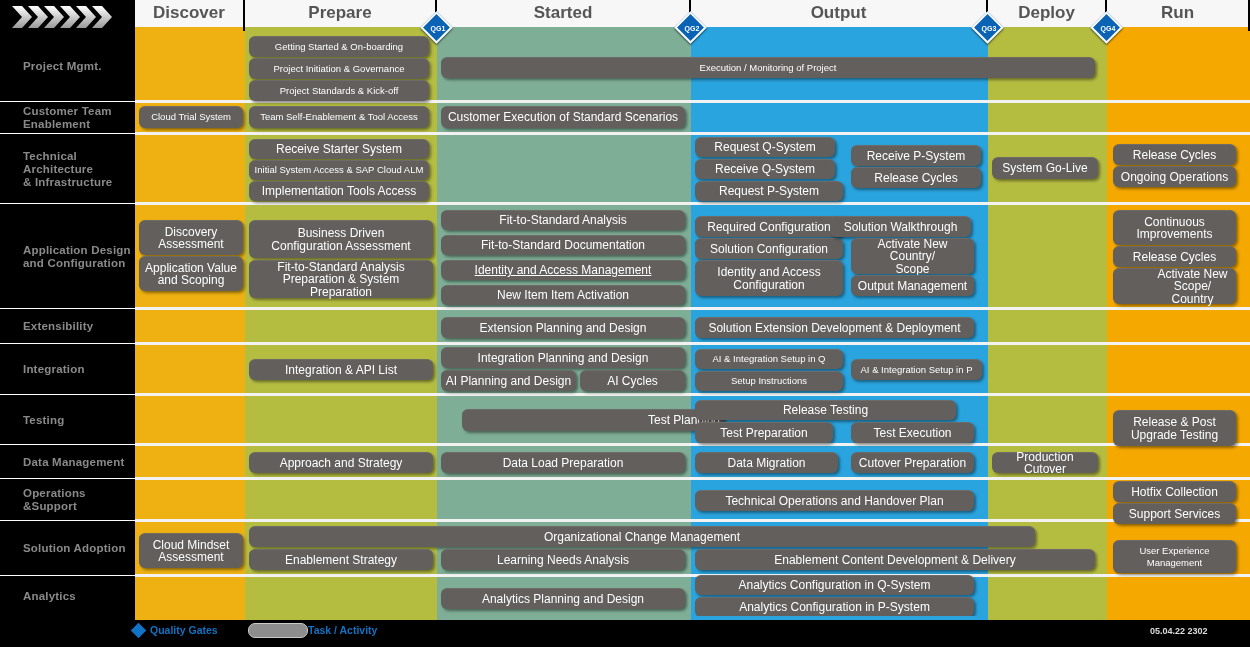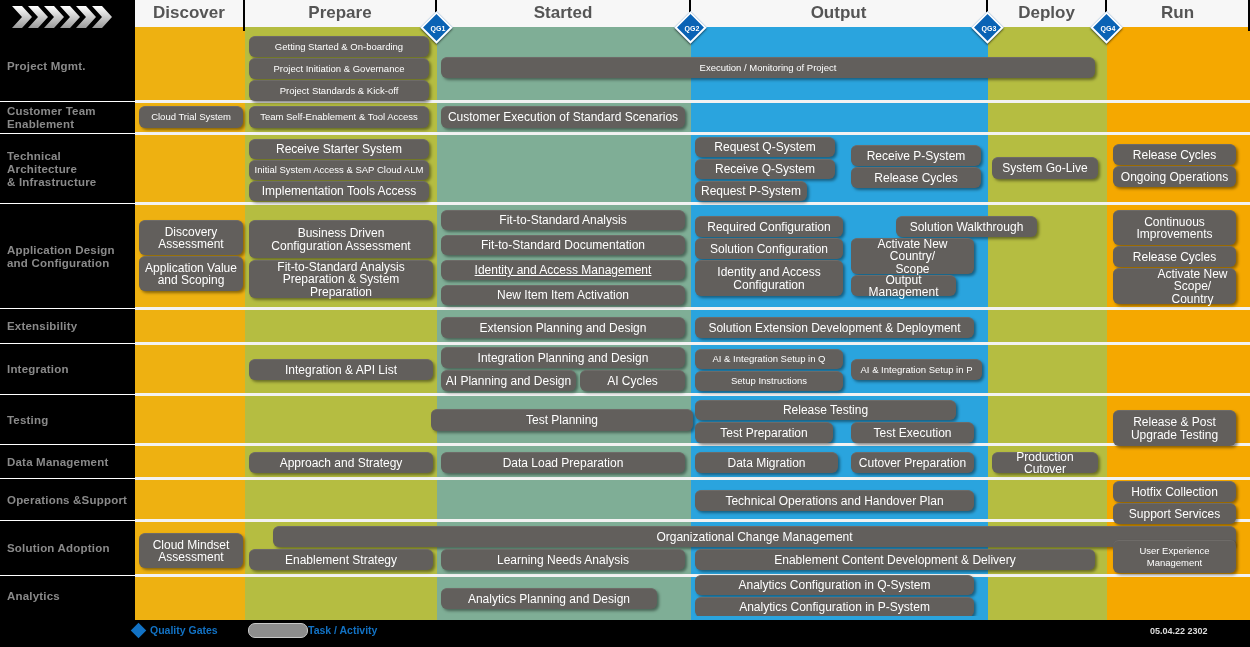--- a/index.html
+++ b/index.html
@@ -19,21 +19,21 @@
     line-height:24px;text-align:center;font-size:17px;font-weight:bold;color:#555;}
   .phase-head .ph-ul{position:absolute;left:0;right:0;bottom:0;height:4px;}
 
   
   .grid{position:absolute;left:135px;top:31px;width:1115px;height:585px;}
   .colband{position:absolute;top:0;bottom:0;}
 
   
   .rowlabel{position:absolute;left:0;width:135px;box-sizing:border-box;
     color:#8a8a8a;font-size:11.5px;font-weight:bold;letter-spacing:.2px;
-    display:flex;align-items:center;padding-left:7px;line-height:13px;}
+    display:flex;align-items:center;padding-left:23px;line-height:13px;}
   .rowsep{position:absolute;left:0;width:135px;height:1px;background:#fff;}
 
   
   .gridsep{position:absolute;left:0;width:1115px;height:3px;background:#f2f2f2;}
 
   
   .task{position:absolute;background:#625f5c;border-radius:6px;
     color:#fff;font-size:11px;display:flex;align-items:center;
     justify-content:center;text-align:center;line-height:12.5px;
     box-shadow:2px 2px 3px rgba(0,0,0,.42);
@@ -180,21 +180,21 @@
       </div>
       <div class="task big" style="left: 249px; top: 181px; width: 180px; height: 20px;">
         <span>Implementation Tools Access</span>
       </div>
       <div class="task big" style="left: 695px; top: 137px; width: 140px; height: 20px;">
         <span>Request Q-System</span>
       </div>
       <div class="task big" style="left: 695px; top: 159px; width: 140px; height: 20px;">
         <span>Receive Q-System</span>
       </div>
-      <div class="task big" style="left: 695px; top: 181px; width: 112px; height: 20px;">
+      <div class="task big" style="left: 695px; top: 181px; width: 148px; height: 20px;">
         <span>Request P-System</span>
       </div>
       <div class="task big" style="left: 851px; top: 145px; width: 130px; height: 21px;">
         <span>Receive P-System</span>
       </div>
       <div class="task big" style="left: 851px; top: 167px; width: 130px; height: 21px;">
         <span>Release Cycles</span>
       </div>
       <div class="task big" style="left: 992px; top: 157px; width: 106px; height: 22px;">
         <span>System Go-Live</span>
@@ -231,27 +231,27 @@
       </div>
       <div class="task big" style="left: 695px; top: 216px; width: 148px; height: 21px;">
         <span>Required Configuration</span>
       </div>
       <div class="task big" style="left: 695px; top: 238px; width: 148px; height: 21px;">
         <span>Solution Configuration</span>
       </div>
       <div class="task big" style="left: 695px; top: 260px; width: 148px; height: 36px;">
         <span>Identity and Access<br>Configuration</span>
       </div>
-      <div class="task big" style="left: 896px; top: 216px; width: 141px; height: 21px;">
+      <div class="task big" style="left: 830px; top: 216px; width: 141px; height: 21px;">
         <span>Solution Walkthrough</span>
       </div>
       <div class="task big" style="left: 851px; top: 238px; width: 123px; height: 36px;">
         <span>Activate New Country/<br>Scope</span>
       </div>
-      <div class="task big" style="left: 851px; top: 275px; width: 105px; height: 21px;">
+      <div class="task big" style="left: 851px; top: 275px; width: 123px; height: 21px;">
         <span>Output Management</span>
       </div>
       <div class="task big" style="left: 1113px; top: 210px; width: 123px; height: 35px;">
         <span>Continuous<br>Improvements</span>
       </div>
       <div class="task big" style="left: 1113px; top: 246px; width: 123px; height: 21px;">
         <span>Release Cycles</span>
       </div>
       <div class="task big" style="left: 1113px; top: 268px; width: 123px; height: 36px; padding-left: 40px;">
         <span>Activate New Scope/<br>Country</span>
@@ -276,21 +276,21 @@
       </div>
       <div class="task sm" style="left: 695px; top: 349px; width: 148px; height: 20px;">
         <span>AI &amp; Integration Setup in Q</span>
       </div>
       <div class="task sm" style="left: 695px; top: 371px; width: 148px; height: 20px;">
         <span>Setup Instructions</span>
       </div>
       <div class="task sm" style="left: 851px; top: 359px; width: 131px; height: 21px;">
         <span>AI &amp; Integration Setup in P</span>
       </div>
-      <div class="task big" style="left: 431px; top: 409px; width: 262px; height: 22px;">
+      <div class="task big" style="left: 462px; top: 409px; width: 262px; height: 22px; justify-content: flex-end;">
         <span>Test Planning</span>
       </div>
       <div class="task big" style="left: 695px; top: 400px; width: 261px; height: 20px;">
         <span>Release Testing</span>
       </div>
       <div class="task big" style="left: 695px; top: 422px; width: 138px; height: 21px;">
         <span>Test Preparation</span>
       </div>
       <div class="task big" style="left: 851px; top: 422px; width: 123px; height: 21px;">
         <span>Test Execution</span>
@@ -318,36 +318,36 @@
       </div>
       <div class="task big" style="left: 1113px; top: 481px; width: 123px; height: 21px;">
         <span>Hotfix Collection</span>
       </div>
       <div class="task big" style="left: 1113px; top: 503px; width: 123px; height: 21px;">
         <span>Support Services</span>
       </div>
       <div class="task big" style="left: 139px; top: 533px; width: 104px; height: 35px;">
         <span>Cloud Mindset<br>Assessment</span>
       </div>
-      <div class="task big" style="left: 249px; top: 526px; width: 963px; height: 21px; margin-left: 24px;">
+      <div class="task big" style="left: 249px; top: 526px; width: 786px; height: 21px;">
         <span>Organizational Change Management</span>
       </div>
       <div class="task big" style="left: 249px; top: 549px; width: 184px; height: 21px;">
         <span>Enablement Strategy</span>
       </div>
       <div class="task big" style="left: 441px; top: 549px; width: 244px; height: 21px;">
         <span>Learning Needs Analysis</span>
       </div>
       <div class="task big" style="left: 695px; top: 549px; width: 400px; height: 21px;">
         <span>Enablement Content Development &amp; Delivery</span>
       </div>
       <div class="task sm" style="left: 1113px; top: 540px; width: 123px; height: 33px;">
         <span>User Experience<br>Management</span>
       </div>
-      <div class="task big" style="left: 441px; top: 588px; width: 216px; height: 21px;">
+      <div class="task big" style="left: 441px; top: 588px; width: 244px; height: 21px;">
         <span>Analytics Planning and Design</span>
       </div>
       <div class="task big" style="left: 695px; top: 575px; width: 279px; height: 20px;">
         <span>Analytics Configuration in Q-System</span>
       </div>
       <div class="task big" style="left: 695px; top: 597px; width: 279px; height: 20px;">
         <span>Analytics Configuration in P-System</span>
       </div>
     </div>
   <div id="qglayer">

